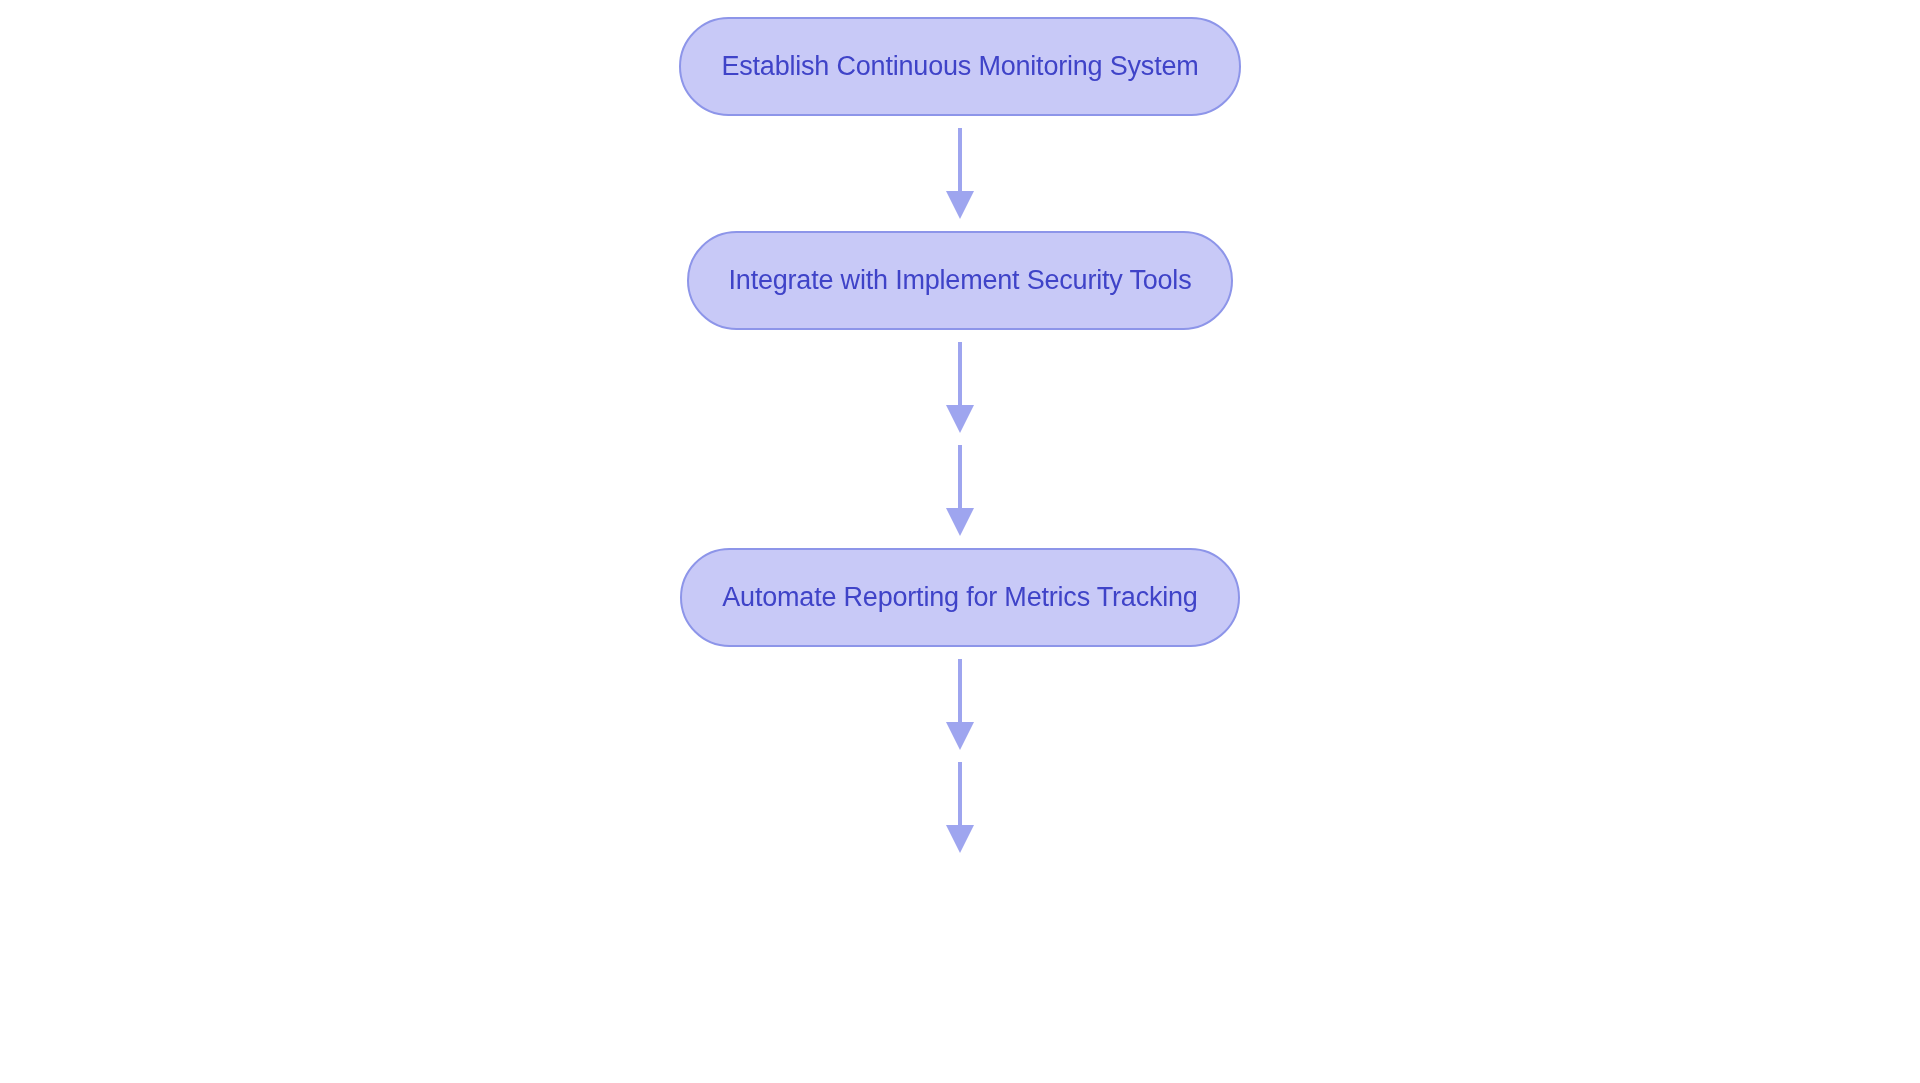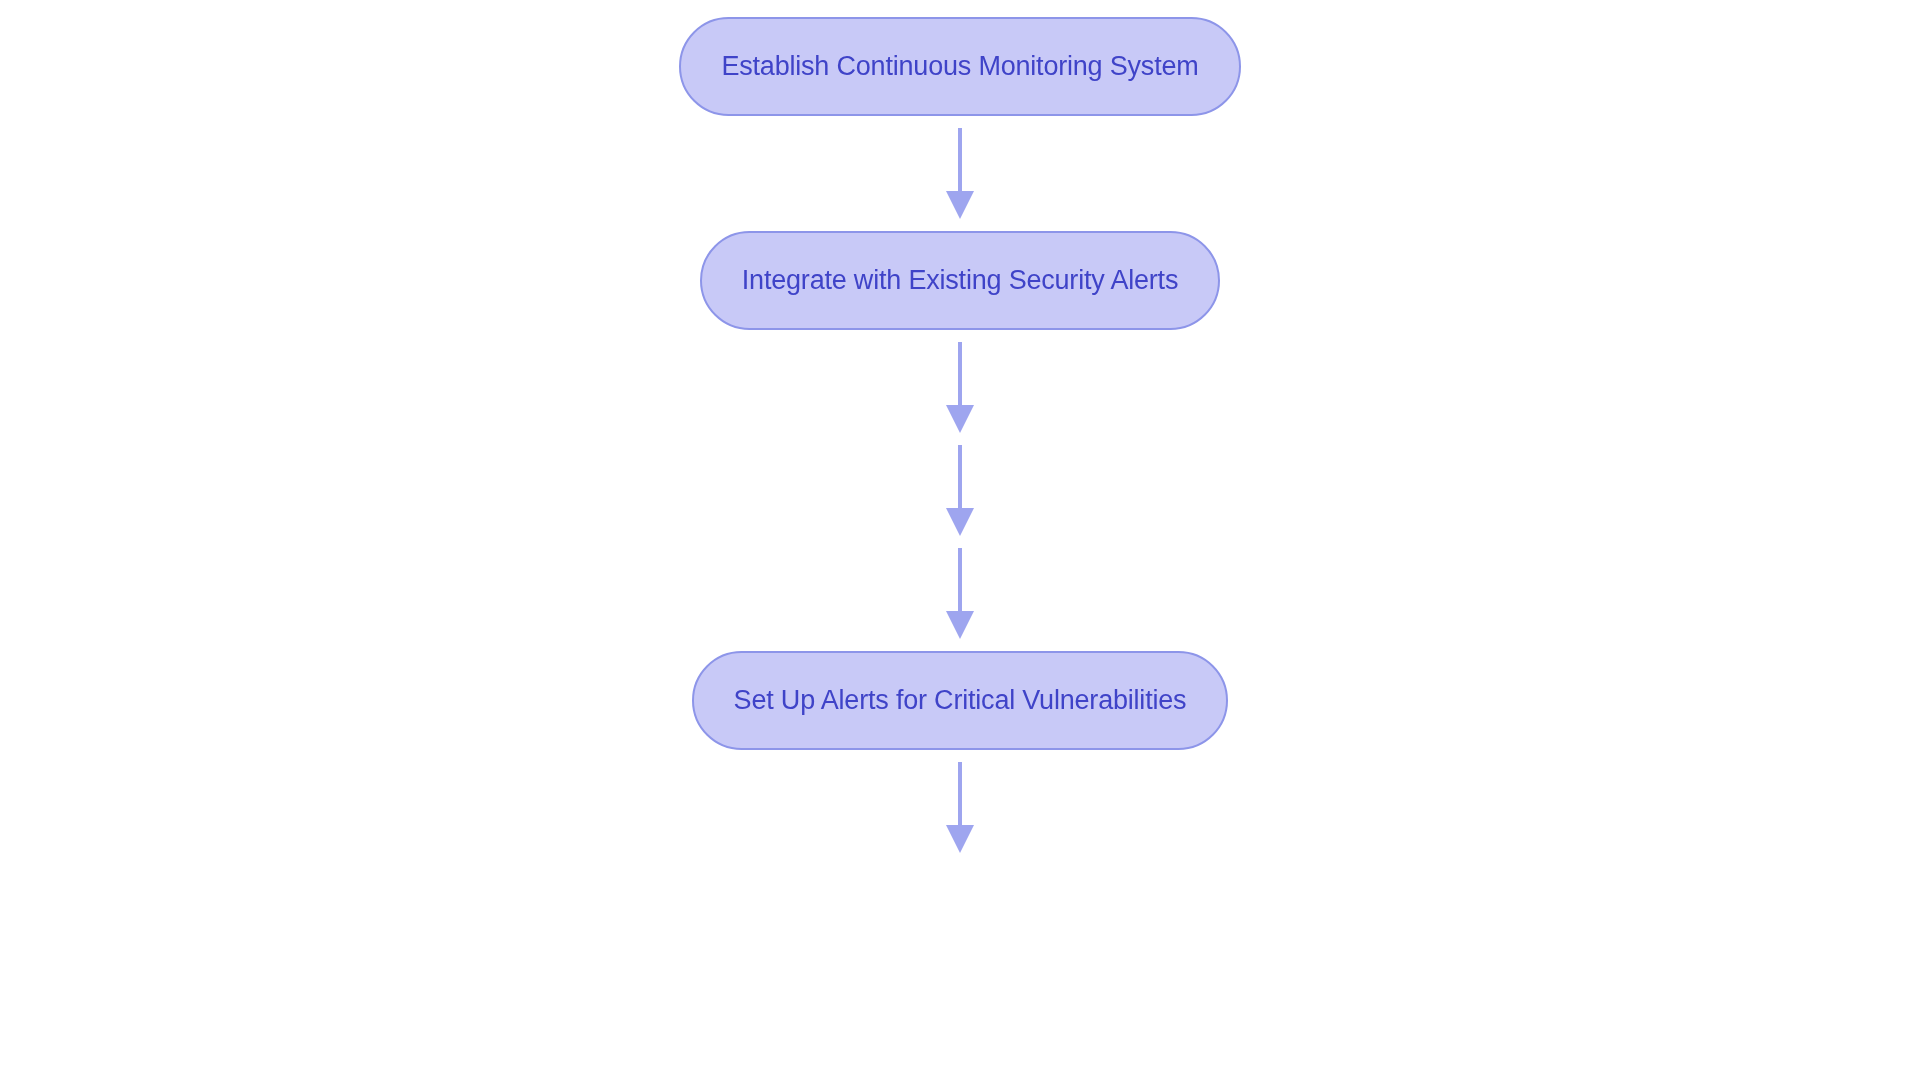--- a/index.html
+++ b/index.html
@@ -68,43 +68,43 @@
   <div class="flow-node">
     <span>Establish Continuous Monitoring System</span>
   </div>
 
   <div class="flow-arrow">
     <div class="arrow-line"></div>
     <div class="arrow-head"></div>
   </div>
 
   <div class="flow-node">
-    <span>Integrate with Existing Security Alerts</span>
+    <span>Integrate with Implement Security Tools</span>
+  </div>
+
+  <div class="flow-arrow">
+    <div class="arrow-line"></div>
+    <div class="arrow-head"></div>
+  </div>
+
+
+  <div class="flow-arrow">
+    <div class="arrow-line"></div>
+    <div class="arrow-head"></div>
+  </div>
+
+  <div class="flow-node">
+    <span>Automate Reporting for Metrics Tracking</span>
   </div>
 
   <div class="flow-arrow">
     <div class="arrow-line"></div>
     <div class="arrow-head"></div>
   </div>
 
 
   <div class="flow-arrow">
     <div class="arrow-line"></div>
     <div class="arrow-head"></div>
   </div>
 
 
-  <div class="flow-arrow">
-    <div class="arrow-line"></div>
-    <div class="arrow-head"></div>
-  </div>
-
-  <div class="flow-node">
-    <span>Set Up Alerts for Critical Vulnerabilities</span>
-  </div>
-
-  <div class="flow-arrow">
-    <div class="arrow-line"></div>
-    <div class="arrow-head"></div>
-  </div>
-
-
 </div>
 
 </body></html>

